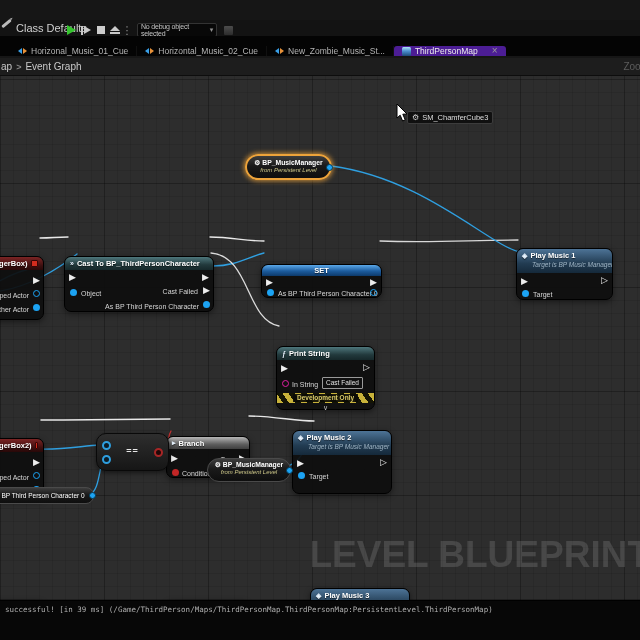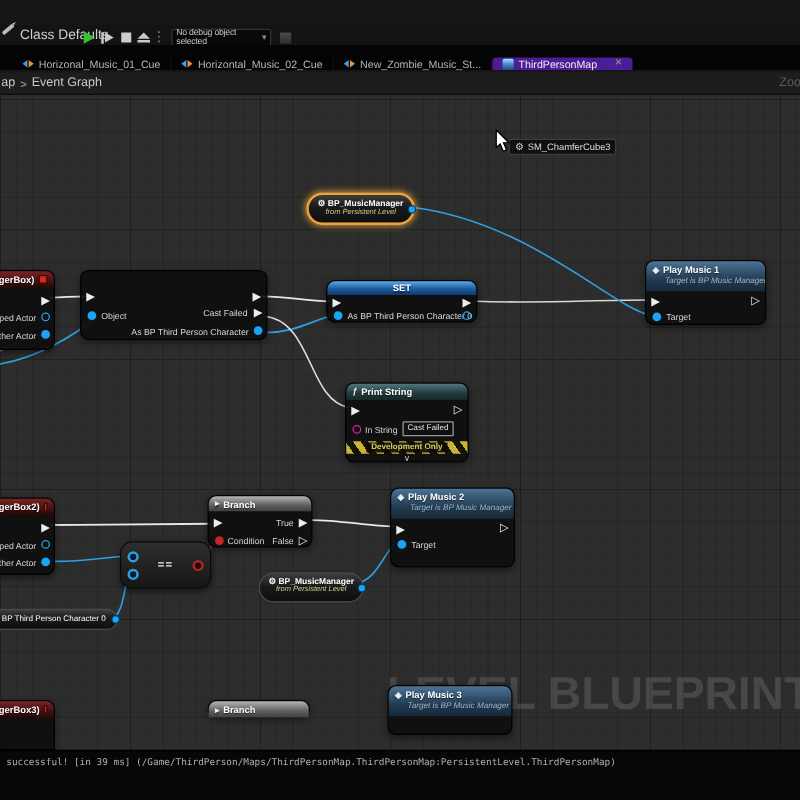--- a/index.html
+++ b/index.html
@@ -46,21 +46,21 @@
       repeating-linear-gradient(90deg, rgba(0,0,0,0.22) 0 1px, transparent 1px 104px),
       repeating-linear-gradient(0deg, rgba(0,0,0,0.22) 0 1px, transparent 1px 104px),
       repeating-linear-gradient(90deg, rgba(0,0,0,0.09) 0 1px, transparent 1px 13px),
       repeating-linear-gradient(0deg, rgba(0,0,0,0.09) 0 1px, transparent 1px 13px);
   }
   #watermark { position:absolute; right:-10px; bottom:24px; font-size:37px; font-weight:800; letter-spacing:0px; color:rgba(255,255,255,0.13); white-space:nowrap; }
 
   #wires { position:absolute; left:0; top:0; z-index:1; pointer-events:none; }
 
   
-  .node { position:absolute; background:rgba(14,14,14,0.93); border:1px solid #000; border-radius:7px; box-shadow:0 2px 6px rgba(0,0,0,0.45); z-index:2; }
+  .node { position:absolute; background:rgba(14,14,14,0.93); border:1px solid #000; border-radius:7px; box-shadow:0 2px 6px rgba(0,0,0,0.45); z-index:2;margin-top:40px; }
   .hdr { height:13px; border-radius:6px 6px 0 0; display:flex; align-items:center; gap:3px; padding:0 5px; font-size:7.5px; font-weight:bold; color:#fff; text-shadow:0 1px 1px rgba(0,0,0,.6); white-space:nowrap; overflow:hidden; }
   .hdr2 { height:24px; border-radius:6px 6px 0 0; padding:2px 5px 0 5px; font-size:7.5px; color:#fff; white-space:nowrap; overflow:hidden; }
   .hdr2 .t { font-weight:bold; display:flex; gap:3px; align-items:center; text-shadow:0 1px 1px rgba(0,0,0,.6); }
   .hdr2 .s { font-size:6.5px; font-style:italic; color:#9fb4c4; margin-left:10px; margin-top:1px; }
   .h-cast { background:linear-gradient(180deg,#4e777c 0%,#22393c 60%,#16282a 100%); }
   .h-set  { background:linear-gradient(180deg,#5aa7e8 0%,#1c5c9e 55%,#0d3a6b 100%); justify-content:center; }
   .h-fn   { background:linear-gradient(180deg,#4d7396 0%,#223c52 60%,#15293a 100%); }
   .h-branch { background:linear-gradient(180deg,#b5b5b5 0%,#5f5f5f 60%,#3f3f3f 100%); }
   .h-event { background:linear-gradient(180deg,#7c2424 0%,#3a0f0f 70%,#280808 100%); }
   .hico { font-size:7px; color:#e8f4ff; }
@@ -197,20 +197,24 @@
           <span class="evsq"></span>
         </div>
       <span class="xf" style="right:3px; top:19px;">▶</span>
       <span class="pl" style="right:14px; top:35px;">Overlapped Actor</span>
       <span class="dot h" style="--c:#1ca3f3; right:3px; top:33px;"></span>
       <span class="pl" style="right:14px; top:49px;">Other Actor</span>
       <span class="dot f" style="--c:#1ca3f3; right:3px; top:47px;"></span>
     </div>
 
     <div class="node" style="left:64px; top:140px; width:150px; height:56px;">
+      <div class="hdr h-cast">
+          <span class="hico">»</span>
+          <span>Cast To BP_ThirdPersonCharacter</span>
+        </div>
       <span class="xf" style="left:4px; top:16px;">▶</span>
       <span class="xf" style="right:4px; top:16px;">▶</span>
       <span class="dot f" style="--c:#1ca3f3; left:5px; top:32px;"></span>
       <span class="pl" style="left:16px; top:33px;">Object</span>
       <span class="pl" style="right:15px; top:31px;">Cast Failed</span>
       <span class="xf" style="right:3px; top:29px;">▶</span>
       <span class="pl" style="right:14px; top:46px;">As BP Third Person Character</span>
       <span class="dot f" style="--c:#1ca3f3; right:3px; top:44px;"></span>
     </div>
 
@@ -280,21 +284,21 @@
         </div>
       <span class="xf" style="left:4px; top:17px;">▶</span>
       <span class="dot f" style="--c:#c22626; left:5px; top:32px;"></span>
       <span class="pl" style="left:15px; top:33px;">Condition</span>
       <span class="pl" style="right:14px; top:19px;">True</span>
       <span class="xf" style="right:3px; top:17px;">▶</span>
       <span class="pl" style="right:14px; top:33px;">False</span>
       <span class="xh" style="right:3px; top:31px;">▷</span>
     </div>
 
-    <div class="node" style="left:312px; top:314px; width:100px; height:64px;">
+    <div class="node" style="left:292px; top:314px; width:100px; height:64px;">
       <div class="hdr2 h-fn">
         <div class="t">
             <span class="hico">◈</span>
             <span>Play Music 2</span>
           </div>
         <div class="s">Target is BP Music Manager</div>
       </div>
       <span class="xf" style="left:4px; top:28px;">▶</span>
       <span class="xh" style="right:4px; top:27px;">▷</span>
       <span class="dot f" style="--c:#1ca3f3; left:5px; top:41px;"></span>

